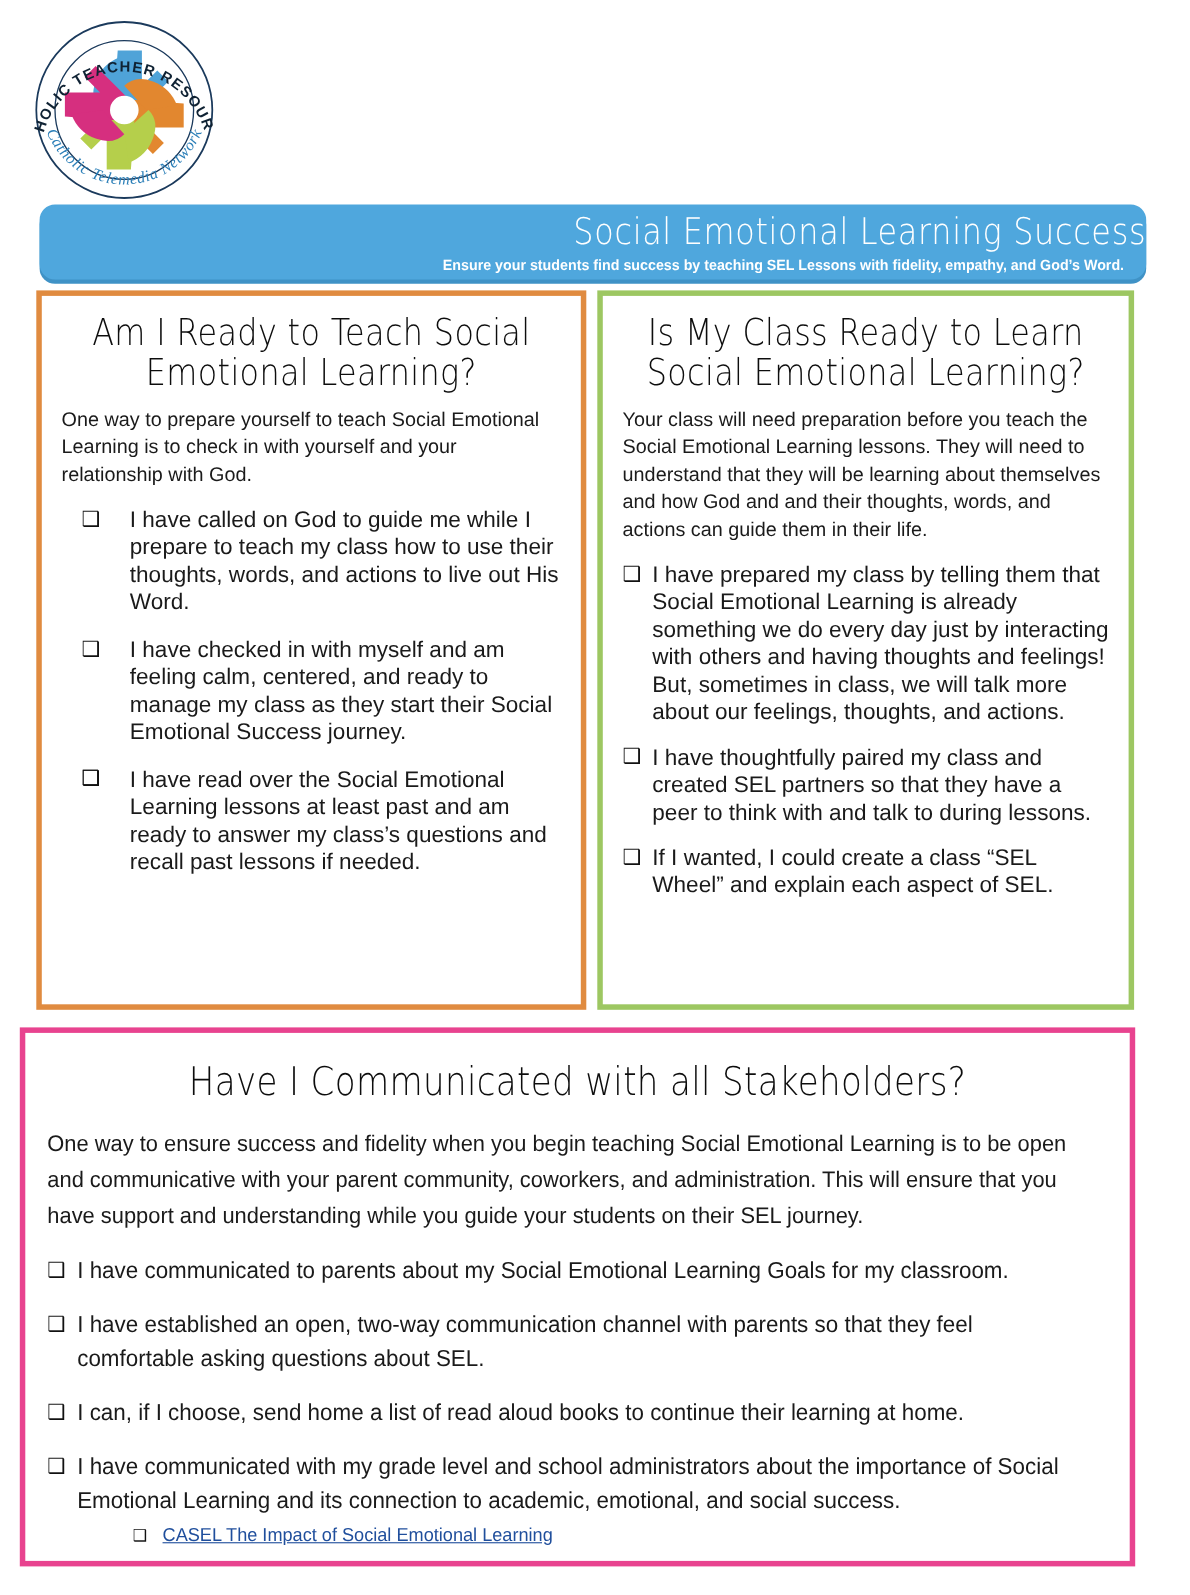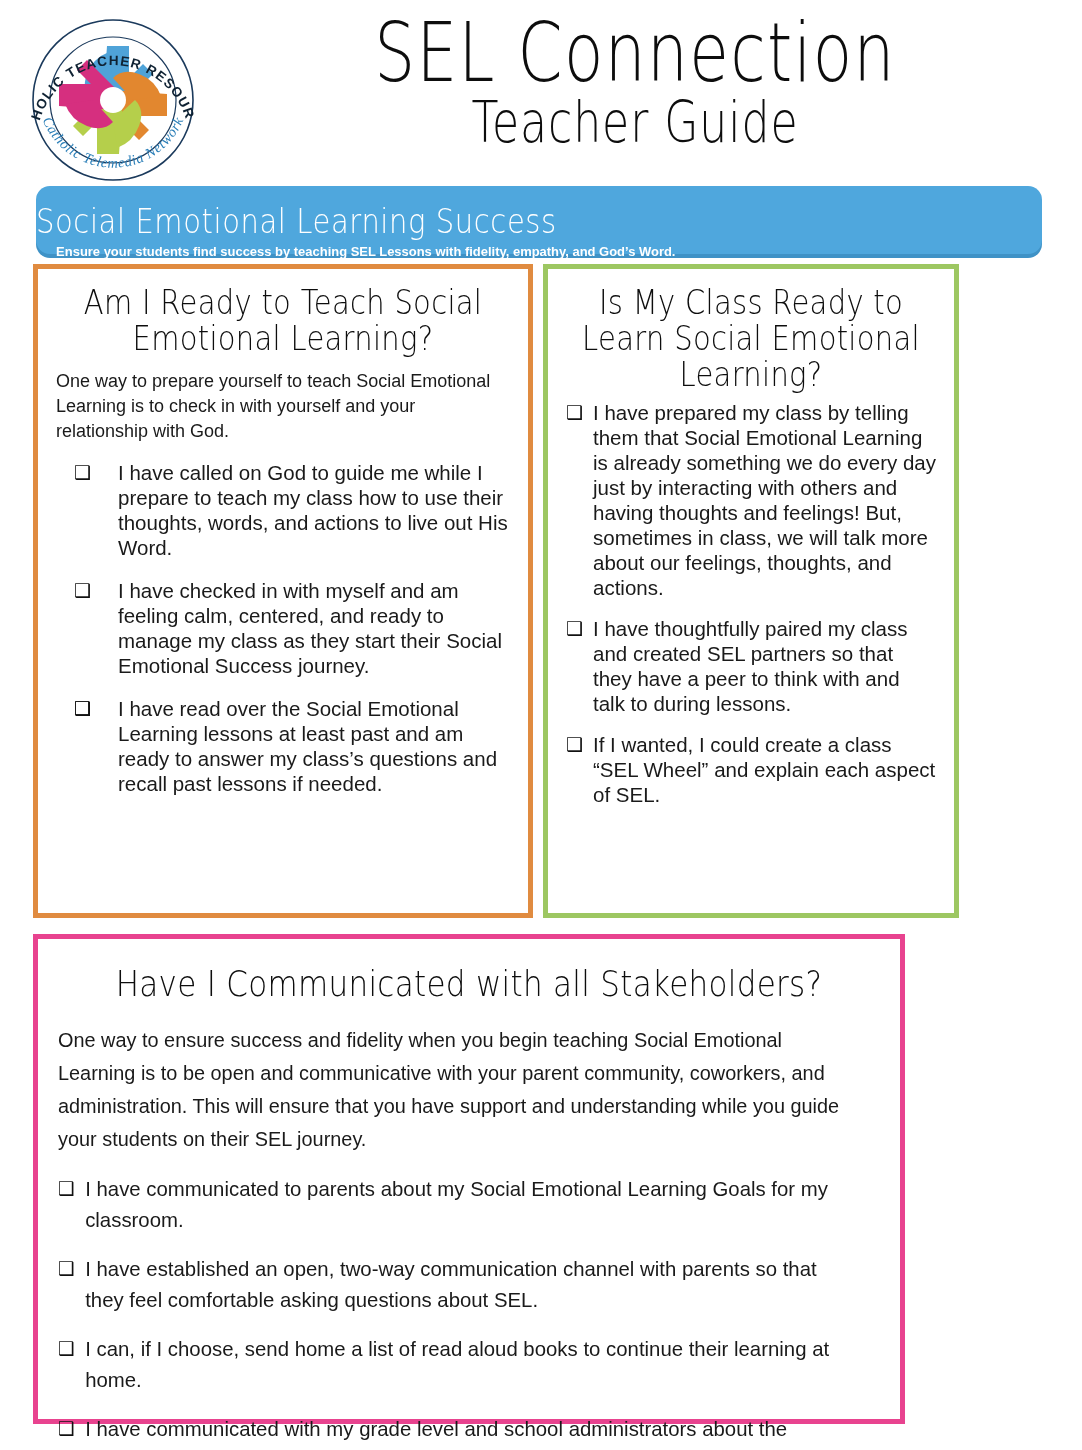--- a/index.html
+++ b/index.html
@@ -62,22 +62,22 @@
   
   .banner {
     position: absolute;
     left: 36px;
     top: 186px;
     width: 1006px;
     height: 68px;
     background: #4fa7dd;
     border-radius: 14px;
     box-shadow: 0 4px 0 0 #3f92c6;
-    text-align: left;
-    padding-top: 15px;
+    text-align: right;
+    padding-top: 4px;
   }
 
   .banner-title {
     font-family: "DejaVu Sans", sans-serif;
     font-weight: 300;
     font-size: 29px;
     line-height: 36px;
     color: #ffffff;
     letter-spacing: 0.6px;
     transform: scaleY(1.15);
@@ -105,30 +105,30 @@
     top: 264px;
     width: 500px;
     height: 654px;
     border: 5px solid #e08b40;
     padding: 16px 18px 12px 18px;
   }
 
   .panel-right {
     left: 543px;
     top: 264px;
-    width: 416px;
+    width: 488px;
     height: 654px;
     border: 5px solid #9dc762;
     padding: 16px 18px 10px 18px;
   }
 
   .panel-bottom {
-    left: 33px;
+    left: 18px;
     top: 934px;
-    width: 872px;
+    width: 1014px;
     height: 490px;
     border: 5px solid #e8438f;
     padding: 18px 20px 10px 20px;
   }
 
   .panel-heading {
     font-family: "DejaVu Sans", sans-serif;
     font-weight: 300;
     font-size: 29px;
     line-height: 31px;
@@ -283,24 +283,20 @@
 
       <text font-family="Liberation Sans, sans-serif" font-size="13.5" font-weight="bold" fill="#0f2233" letter-spacing="1.2">
         <textPath href="#arcTop" startOffset="50%" text-anchor="middle">CATHOLIC TEACHER RESOURCES</textPath>
       </text>
       <text font-family="Liberation Serif, serif" font-size="14.5" font-style="italic" fill="#2b7fb8" letter-spacing="0.6">
         <textPath href="#arcBot" startOffset="50%" text-anchor="middle">Catholic Telemedia Network</textPath>
       </text>
     </svg>
   </div>
 
-  <div class="title-block">
-    <div class="main-title">SEL Connection</div>
-    <div class="sub-title">Teacher Guide</div>
-  </div>
 </div>
 
 <div class="banner">
   <div class="banner-title">Social Emotional Learning Success</div>
   <div class="banner-sub">Ensure your students find success by teaching SEL Lessons with fidelity, empathy, and God’s Word.</div>
 </div>
 
 <div class="panel panel-left">
   <div class="panel-heading">Am I Ready to Teach Social Emotional Learning?</div>
   <div class="intro">One way to prepare yourself to teach Social Emotional Learning is to check in with yourself and your relationship with God.</div>
@@ -318,20 +314,21 @@
     </li>
     <li>
       <span class="cb">❑</span>
       <span>I have read over the Social Emotional Learning lessons at least past and am ready to answer my class’s questions and recall past lessons if needed.</span>
     </li>
   </ul>
 </div>
 
 <div class="panel panel-right">
   <div class="panel-heading">Is My Class Ready to Learn Social Emotional Learning?</div>
+  <div class="intro">Your class will need preparation before you teach the Social Emotional Learning lessons. They will need to understand that they will be learning about themselves and how God and and their thoughts, words, and actions can guide them in their life.</div>
   <ul class="checklist">
     <li>
       <span class="cb">❑</span>
       <span>I have prepared my class by telling them that Social Emotional Learning is already something we do every day just by interacting with others and having thoughts and feelings!  But, sometimes in class, we will talk more about our feelings, thoughts, and actions.</span>
     </li>
     <li>
       <span class="cb">❑</span>
       <span>I have thoughtfully paired my class and created SEL partners so that they have a peer to think with and talk to during lessons.</span>
     </li>
     <li>

